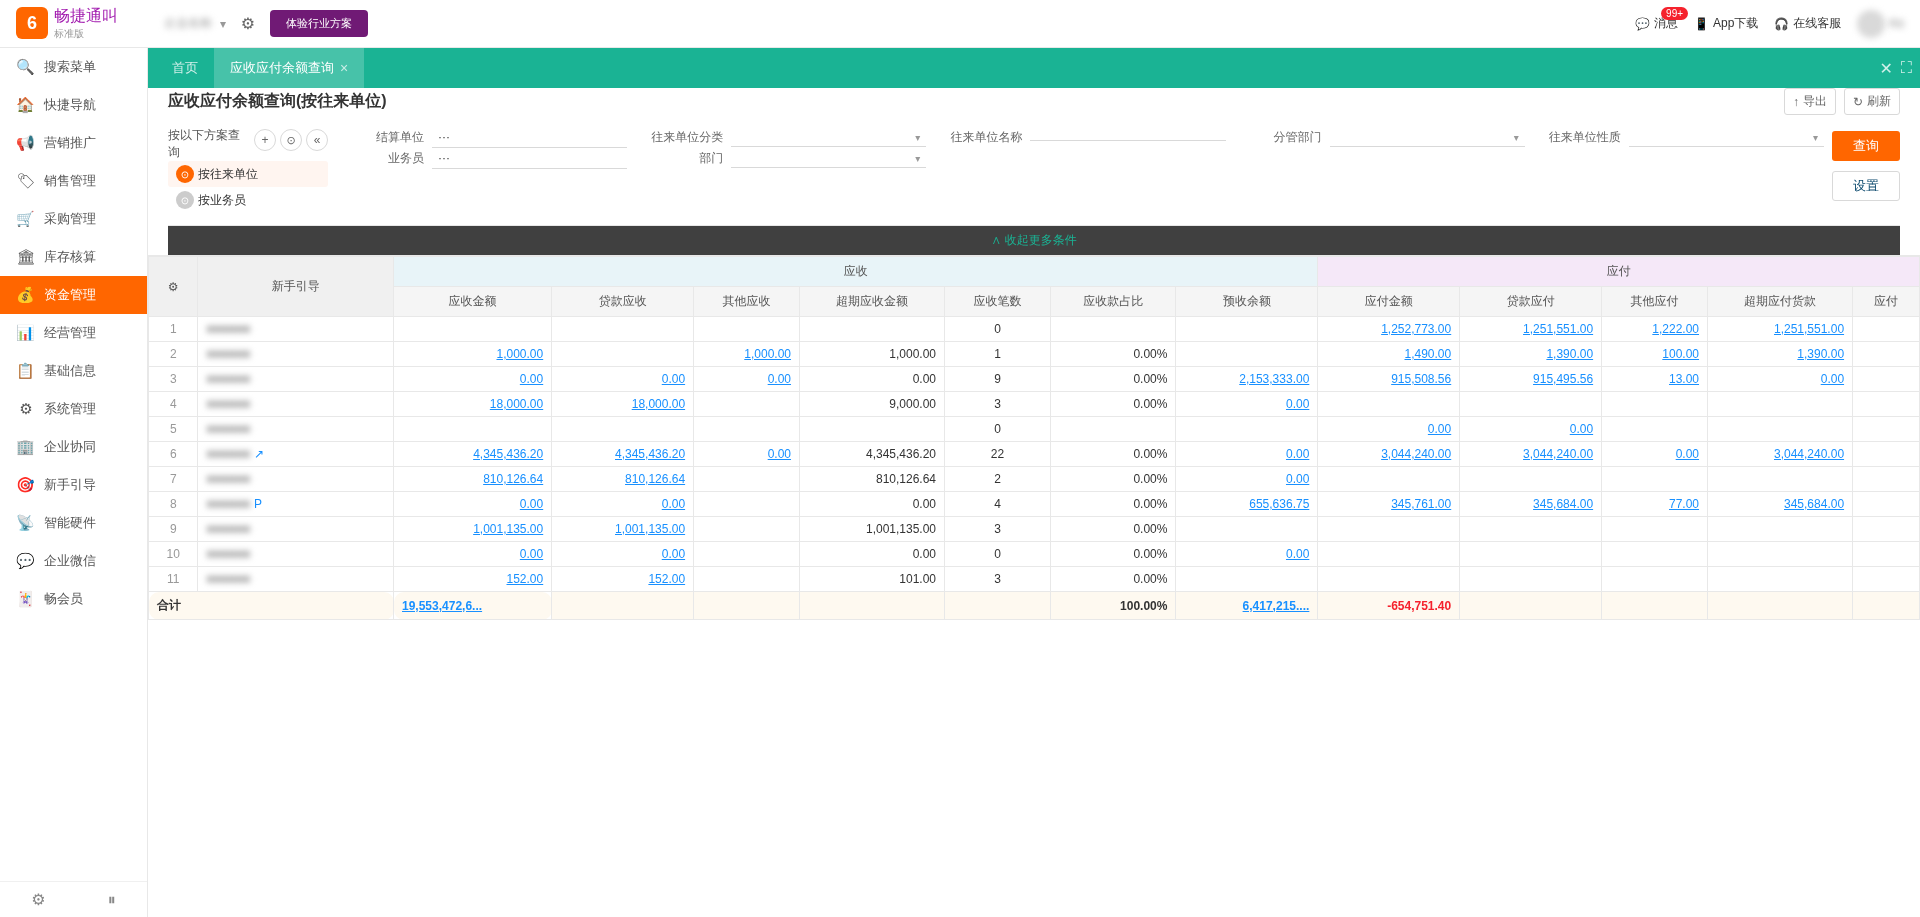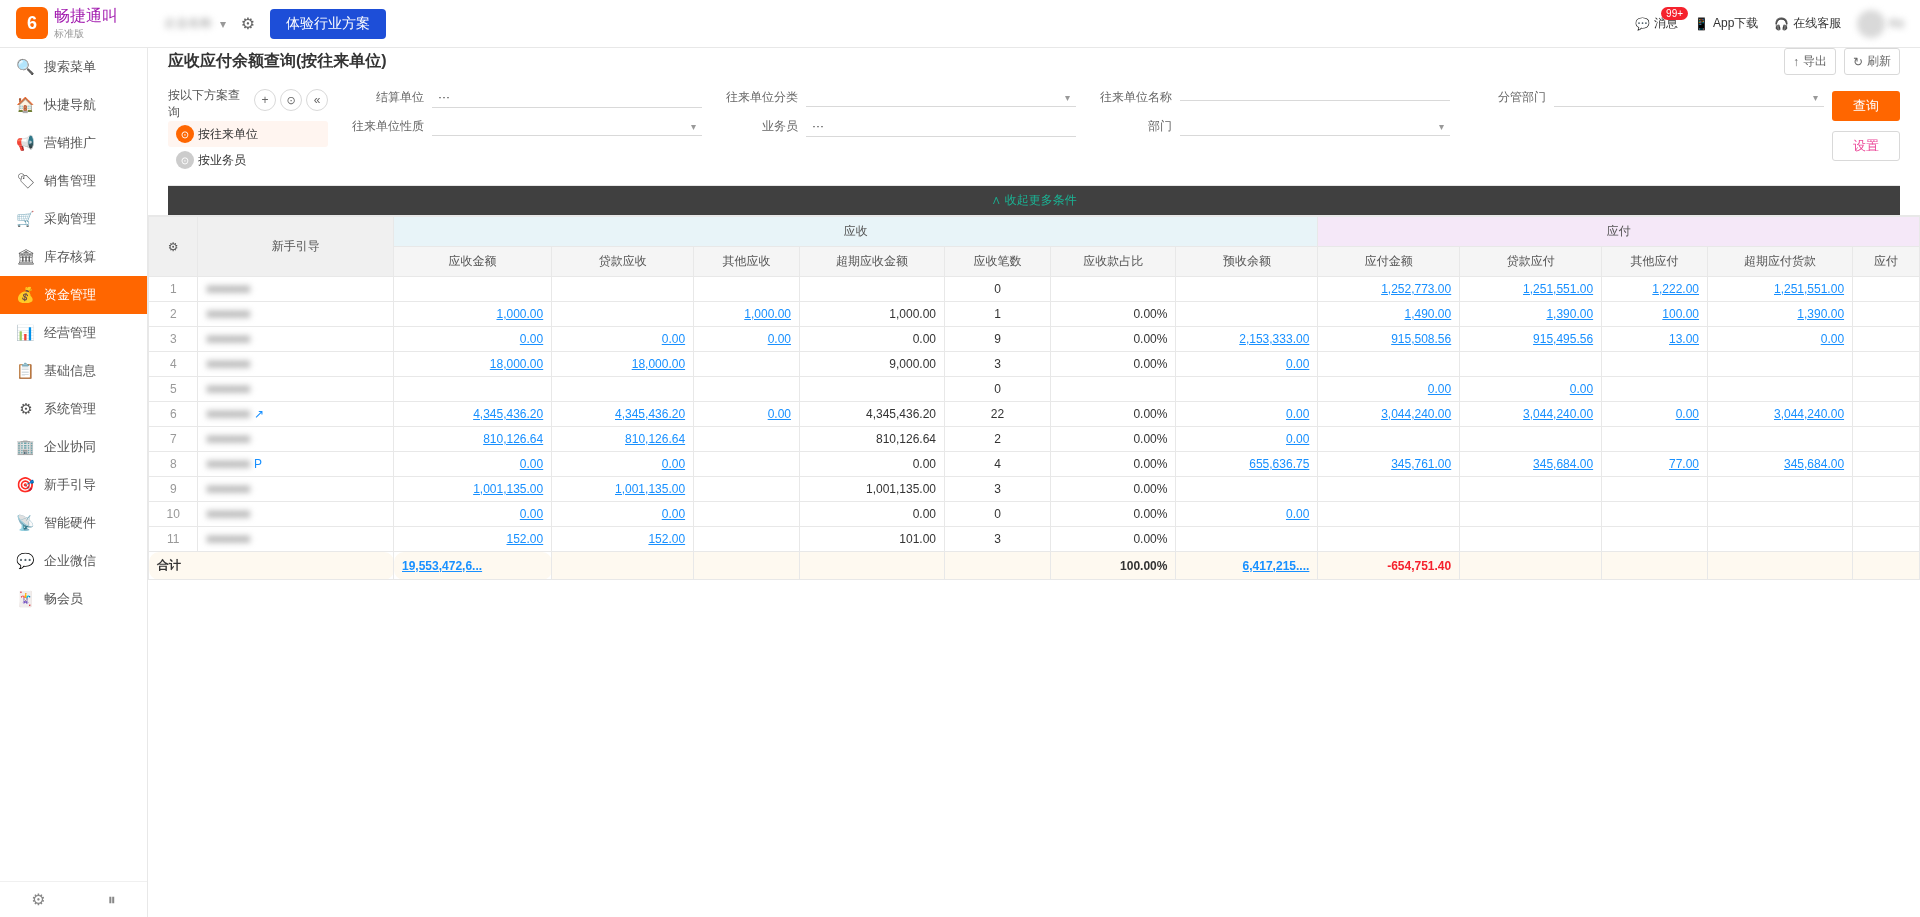--- a/index.html
+++ b/index.html
@@ -32,27 +32,27 @@
       font-size: 18px;
       font-weight: bold;
     }
     .logo-text { font-size: 16px; color: #a21caf; line-height: 1.3; }
     .logo-badge { font-size: 10px; color: #999; }
     .header-nav { flex: 1; display: flex; align-items: center; gap: 8px; }
     .header-breadcrumb { font-size: 12px; color: #999; }
     .header-dropdown { color: #999; cursor: pointer; font-size: 12px; }
     .header-gear { width: 28px; height: 28px; display: flex; align-items: center; justify-content: center; color: #666; cursor: pointer; font-size: 16px; }
     .header-cta {
-      background: #1d4ed8;
+      background: #701a75;
       color: #fff;
       border: none;
       padding: 6px 16px;
       border-radius: 4px;
       cursor: pointer;
-      font-size: 14px;
+      font-size: 11px;
     }
     .header-right { display: flex; align-items: center; gap: 16px; margin-left: auto; }
     .header-right-item { display: flex; align-items: center; gap: 4px; color: #333; cursor: pointer; font-size: 12px; position: relative; }
     .badge-red {
       background: #f5222d;
       color: #fff;
       border-radius: 10px;
       padding: 1px 5px;
       font-size: 10px;
       position: absolute;
@@ -216,21 +216,21 @@
       border: none;
       padding: 6px 20px;
       border-radius: 3px;
       cursor: pointer;
       font-size: 13px;
       display: block;
       margin-bottom: 4px;
     }
     .set-btn {
       background: #fff;
-      color: #ec4899;
+      color: #0c4a6e;
       border: 1px solid #d9d9d9;
       padding: 5px 20px;
       border-radius: 3px;
       cursor: pointer;
       font-size: 13px;
       display: block;
     }
     .filter-buttons {
       display: flex;
       flex-direction: column;
@@ -391,20 +391,33 @@
     <span>畅会员</span>
   </div>
   <div class="sidebar-bottom">
     <span style="cursor:pointer;color:#888;font-size:16px">⚙</span>
     <span style="cursor:pointer;color:#888;font-size:16px">⏸</span>
   </div>
 </div>
 
 <div class="main-content">
 
+  <div class="tabs-bar">
+    <div class="tab-item">
+      <span>首页</span>
+    </div>
+    <div class="tab-item active">
+      <span>应收应付余额查询</span>
+      <span class="tab-close">×</span>
+    </div>
+    <div class="tabs-right">
+      <span class="tab-action-btn">✕</span>
+      <span class="tab-action-btn">⛶</span>
+    </div>
+  </div>
 
   <div class="page-area">
 
     <div class="page-header">
       <div class="page-title-row">
         <h2 class="page-title">应收应付余额查询(按往来单位)</h2>
         <div class="page-actions">
           <button class="action-btn">
             <span>↑</span>
             <span>导出</span>
@@ -430,21 +443,21 @@
           <div class="filter-option active">
             <div class="filter-option-icon">⊙</div>
             <span>按往来单位</span>
           </div>
           <div class="filter-option">
             <div class="filter-option-icon2">⊙</div>
             <span>按业务员</span>
           </div>
         </div>
 
-        <div style="flex:1; display:grid; grid-template-columns:1fr 1fr 1fr 1fr; gap:8px 16px; padding-left:16px;">
+        <div style="flex:1; display:grid; grid-template-columns:1fr 1fr 1fr 1fr 1fr; gap:0 16px; padding-left:16px;">
 
           <div class="filter-row">
             <span class="filter-label">结算单位</span>
             <div class="filter-input">
               <span>···</span>
             </div>
           </div>
           <div class="filter-row">
             <span class="filter-label">往来单位分类</span>
             <div class="filter-input">

